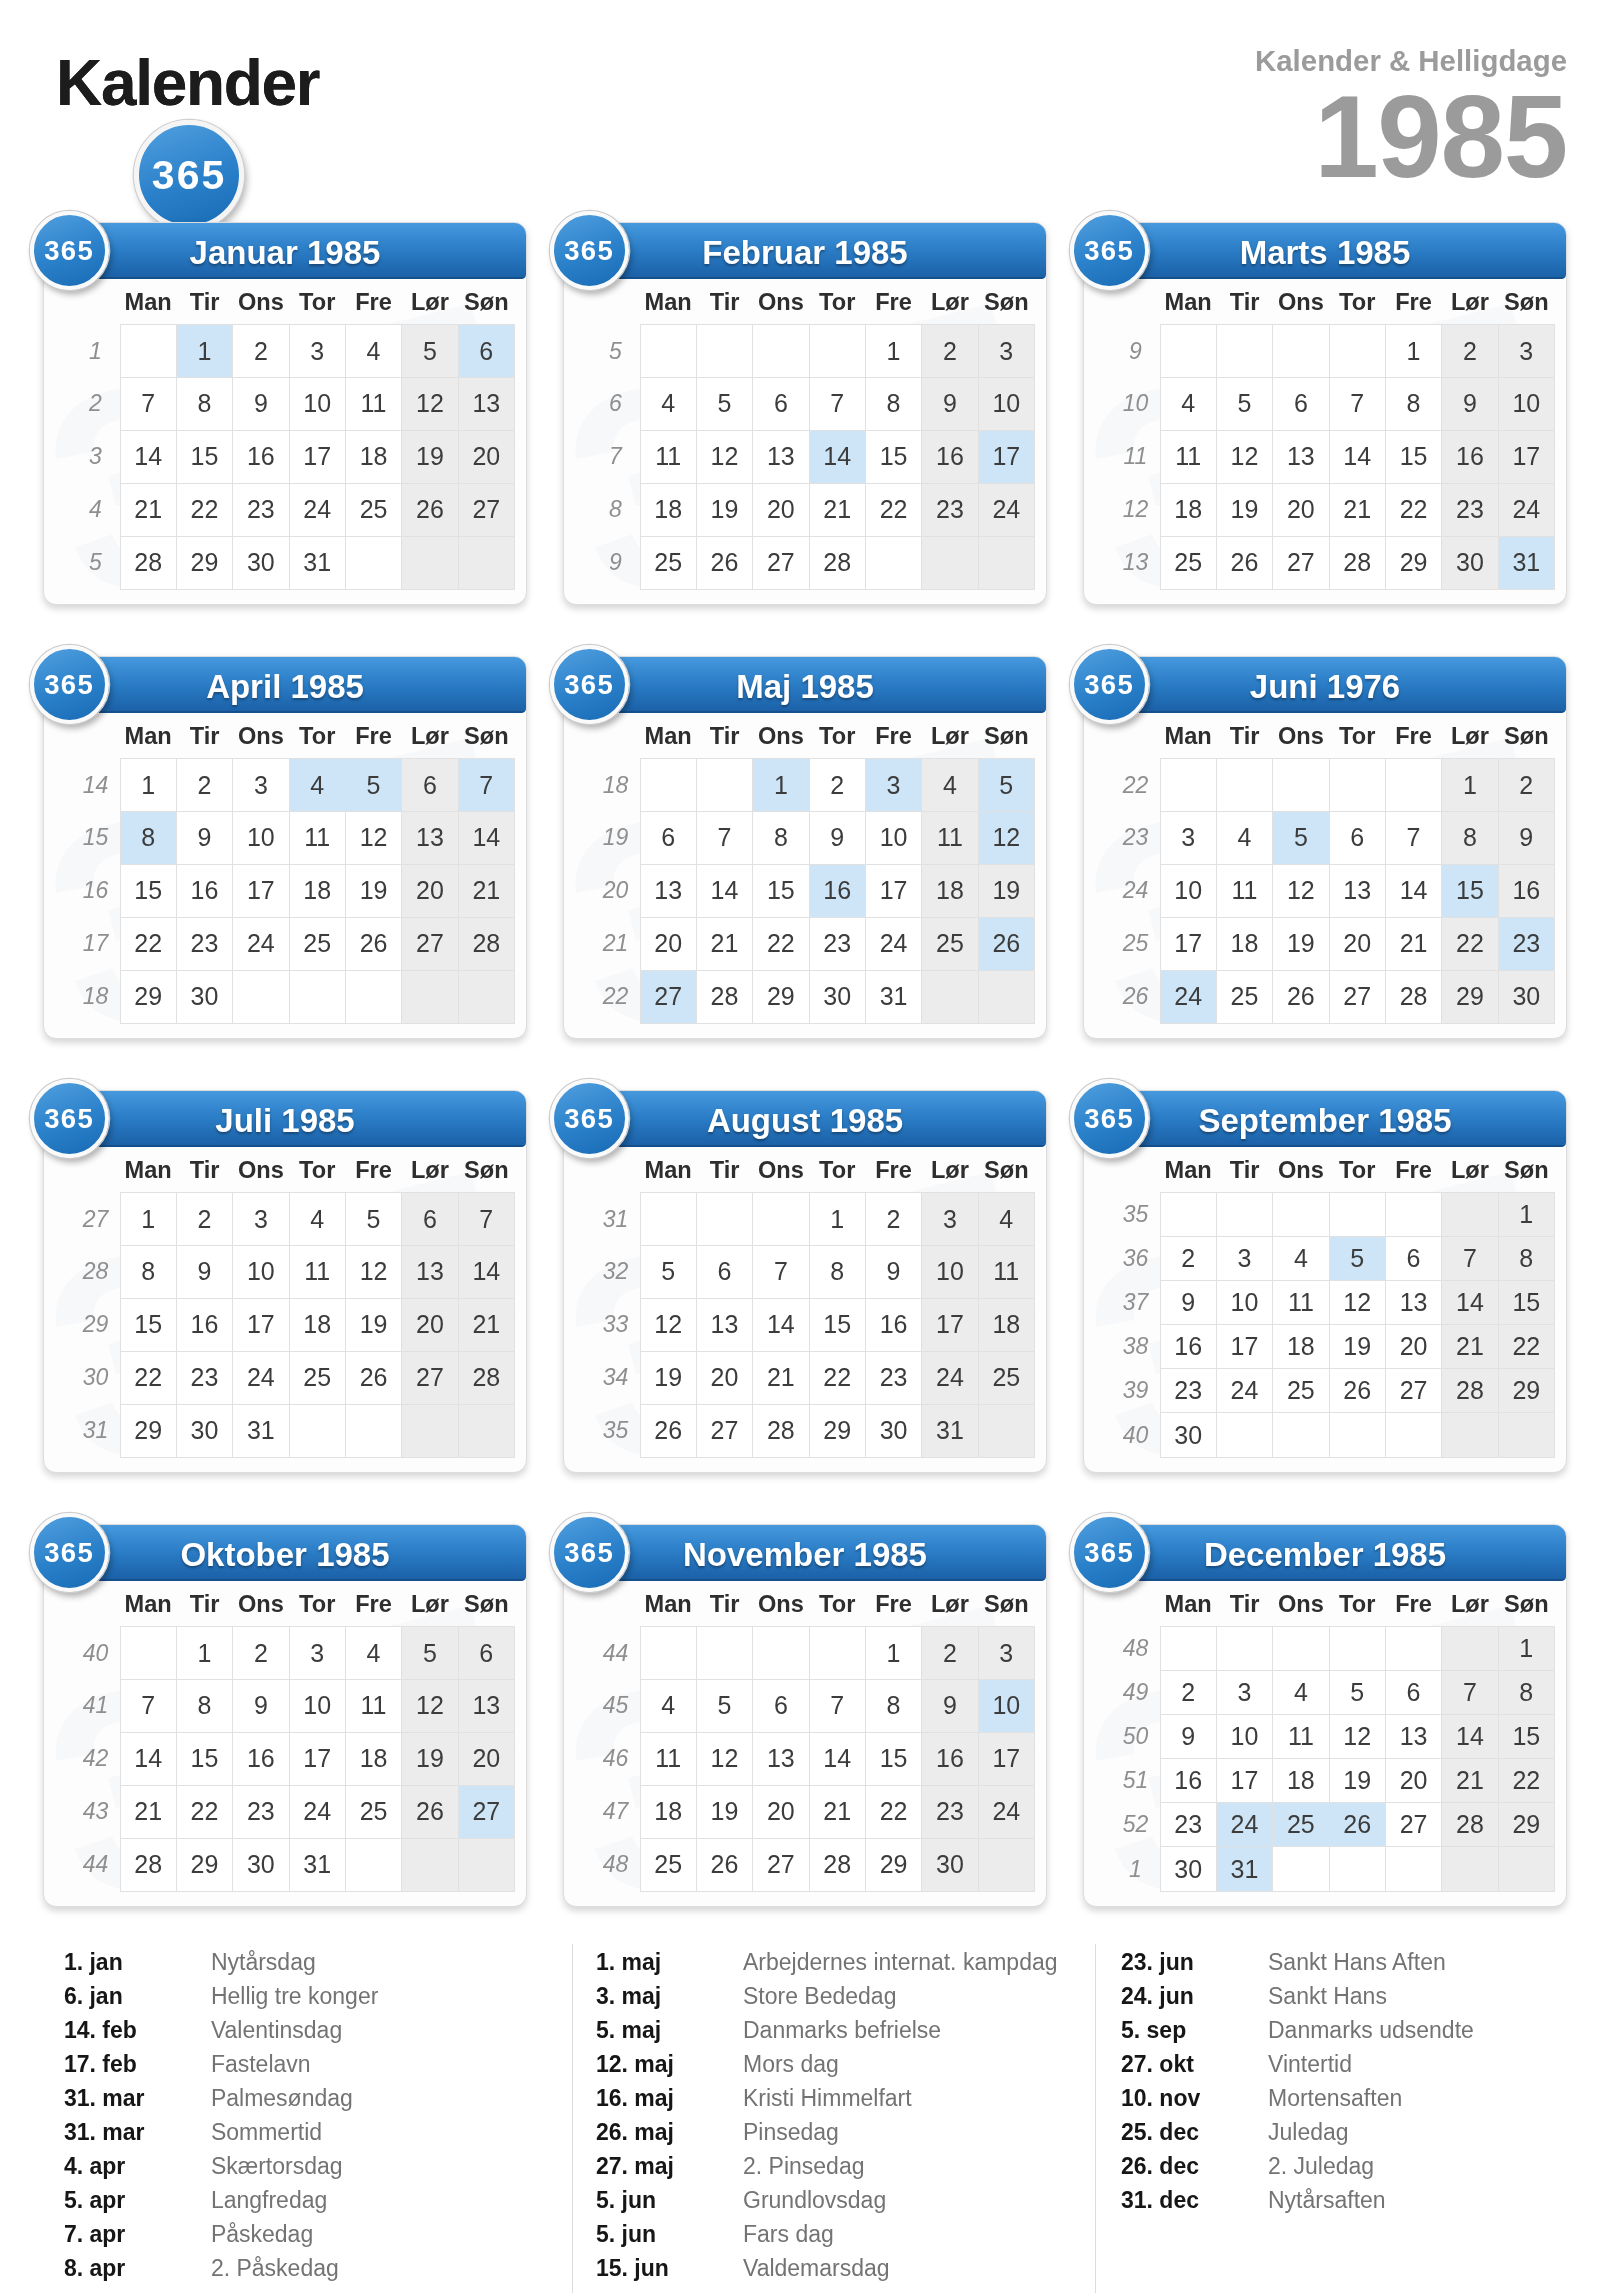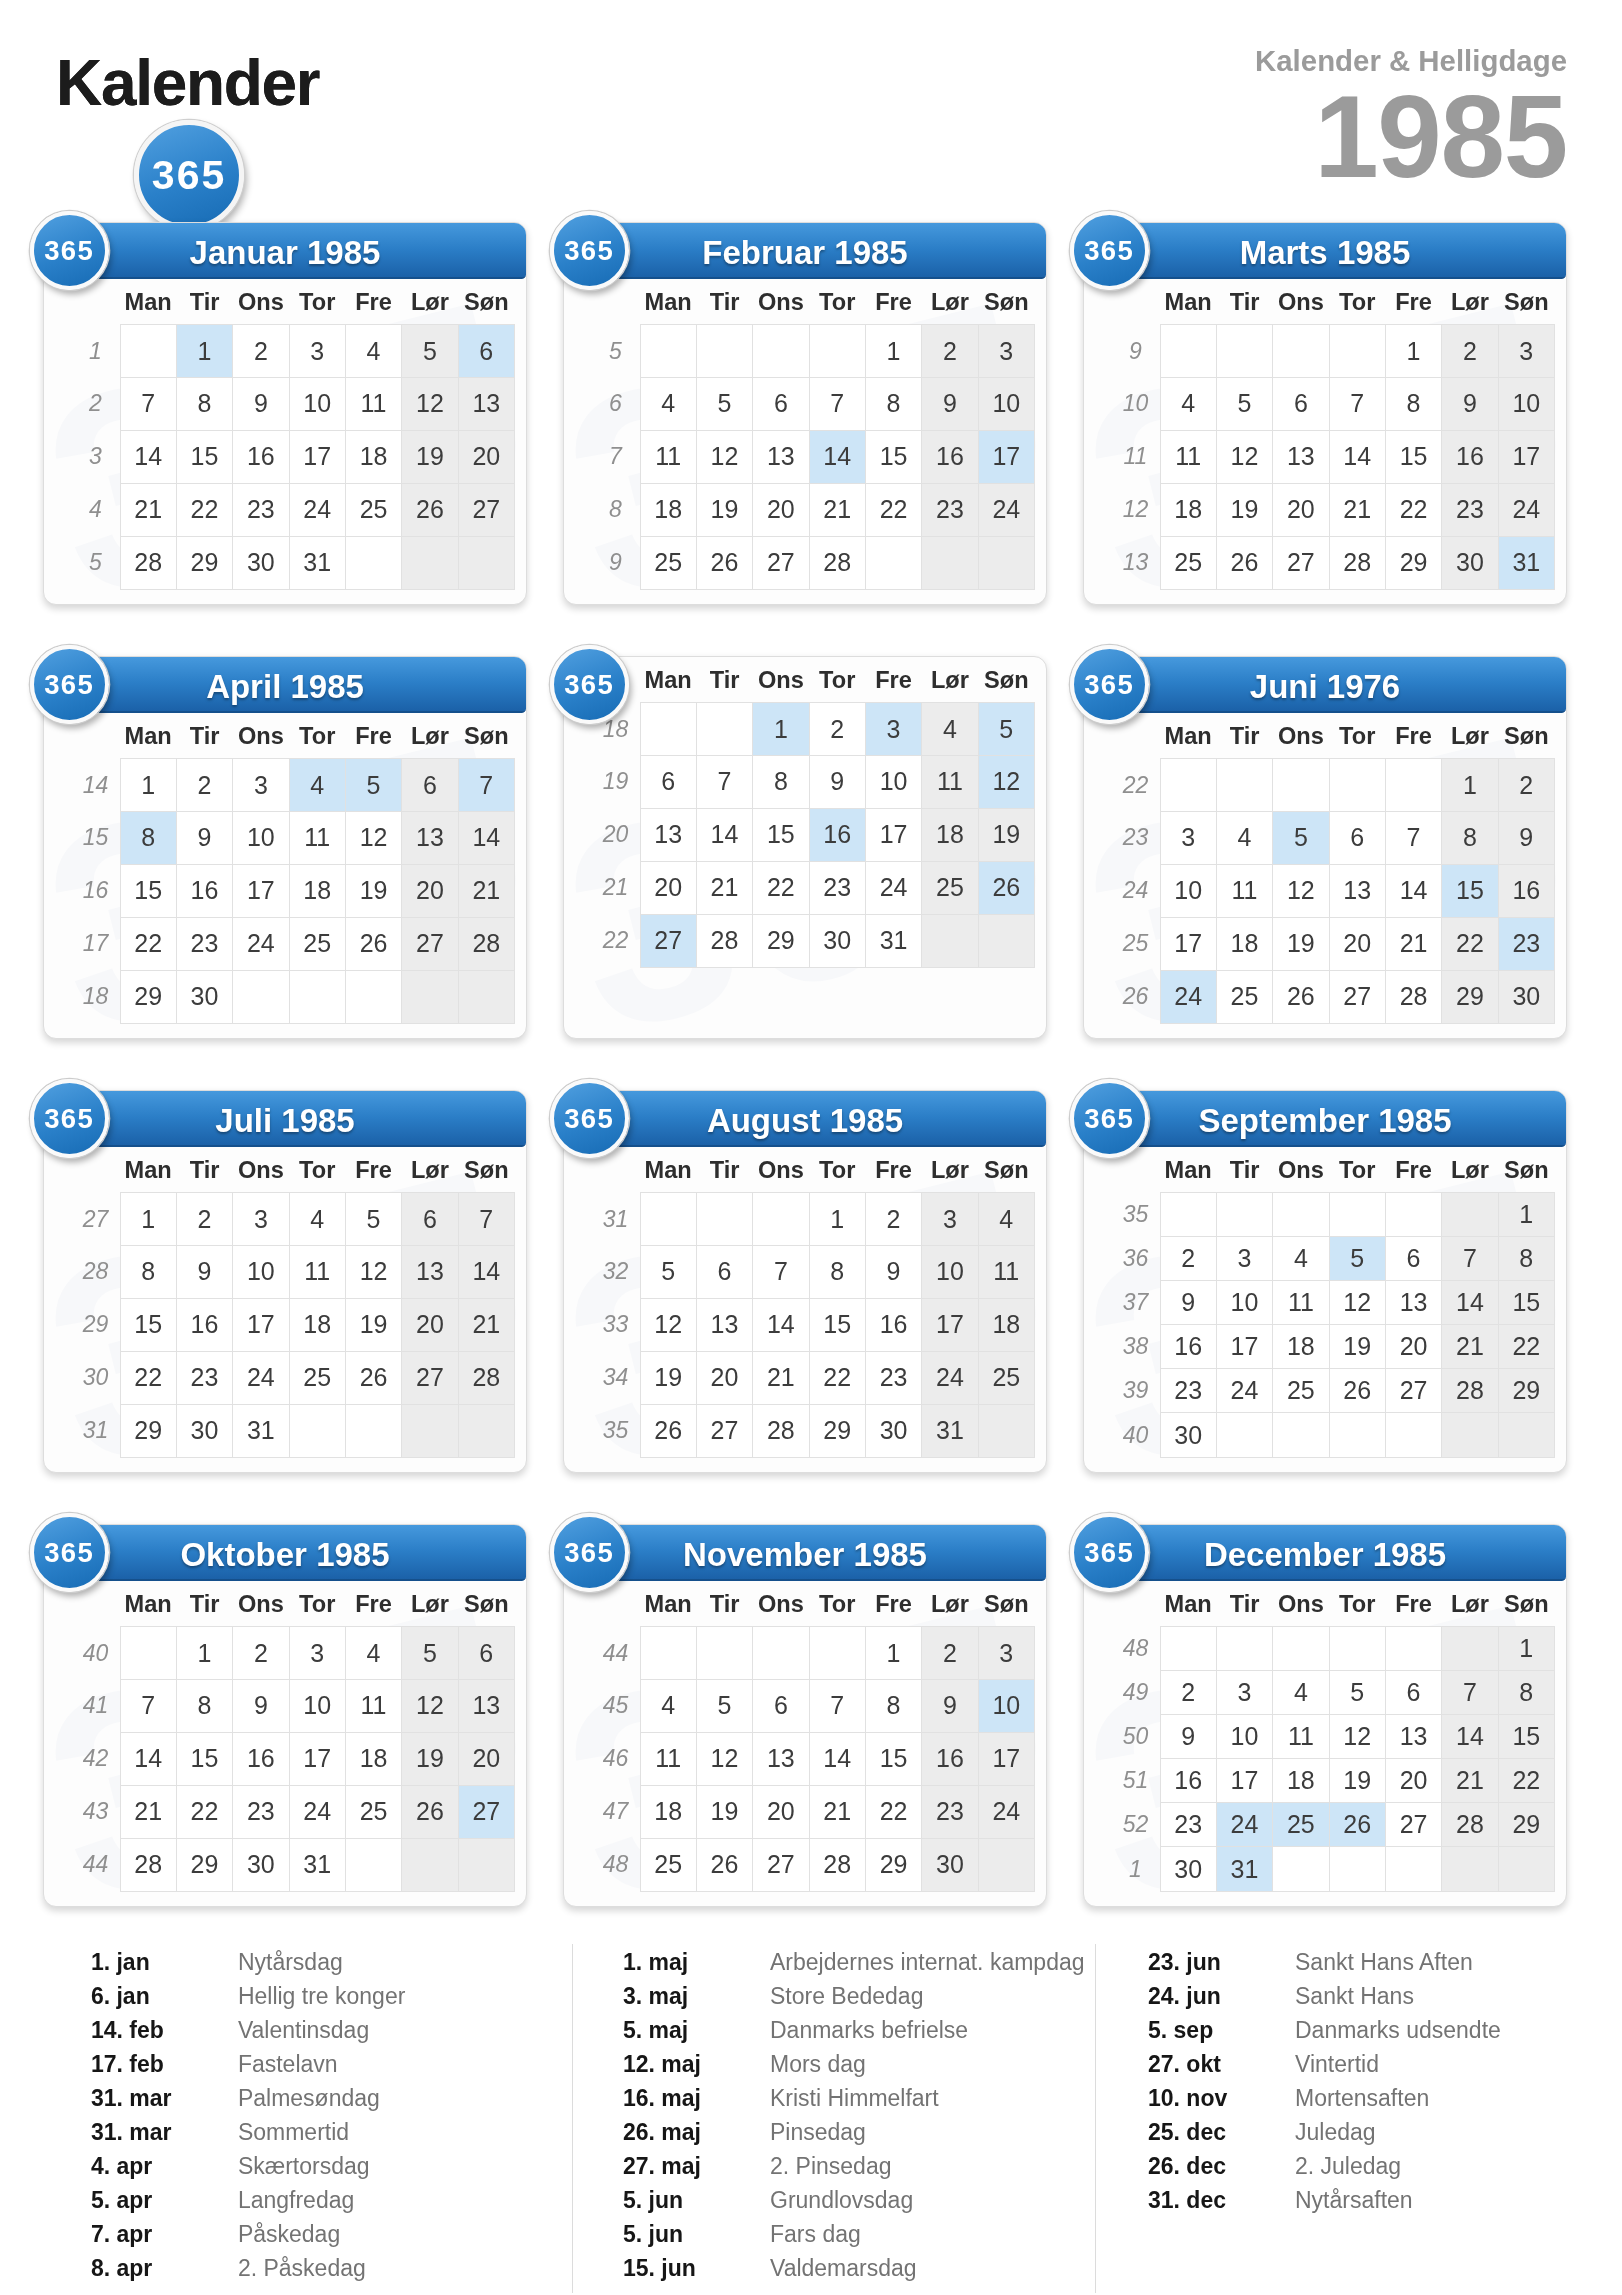--- a/index.html
+++ b/index.html
@@ -100,21 +100,21 @@
   
   .holidays{
     display:flex;align-items:stretch;
     margin:37px 56px 0 56px;
   }
   .h-col{padding:2.6px 0 6.5px 7.9px;}
   .h-col-1{width:517px;border-right:1.3px solid #dcdcdc;}
   .h-col-2{width:523px;border-right:1.3px solid #dcdcdc;padding-left:23px;}
   .h-col-3{flex:1;padding-left:25px;}
   .h-row{line-height:30px;white-space:nowrap;}
-  .h-date{display:inline-block;width:147px;font-size:23px;font-weight:bold;color:#161616;margin-left:27px;}
+  .h-date{display:inline-block;width:147px;font-size:23px;font-weight:bold;color:#161616;}
   .h-name{font-size:23px;color:#737373;}
 </style>
 </head>
 <body>
 
 <header class="page-header">
   <div class="logo">
     <span class="logo-word">Kalender</span>
     <span class="logo-badge">
       <span>365</span>
@@ -472,20 +472,23 @@
             <td class="d"></td>
             <td class="d we"></td>
             <td class="d we"></td>
           </tr>
         </tbody>
       </table>
     </section>
     <section class="month-card">
       <div class="month-badge">
         <span>365</span>
+      </div>
+      <div class="month-bar">
+        <span class="month-title">Maj 1985</span>
       </div>
       <div class="wm">
         <span>365</span>
       </div>
       <table class="cal">
         <colgroup>
           <col class="wkcol">
           <col>
           <col>
           <col>

